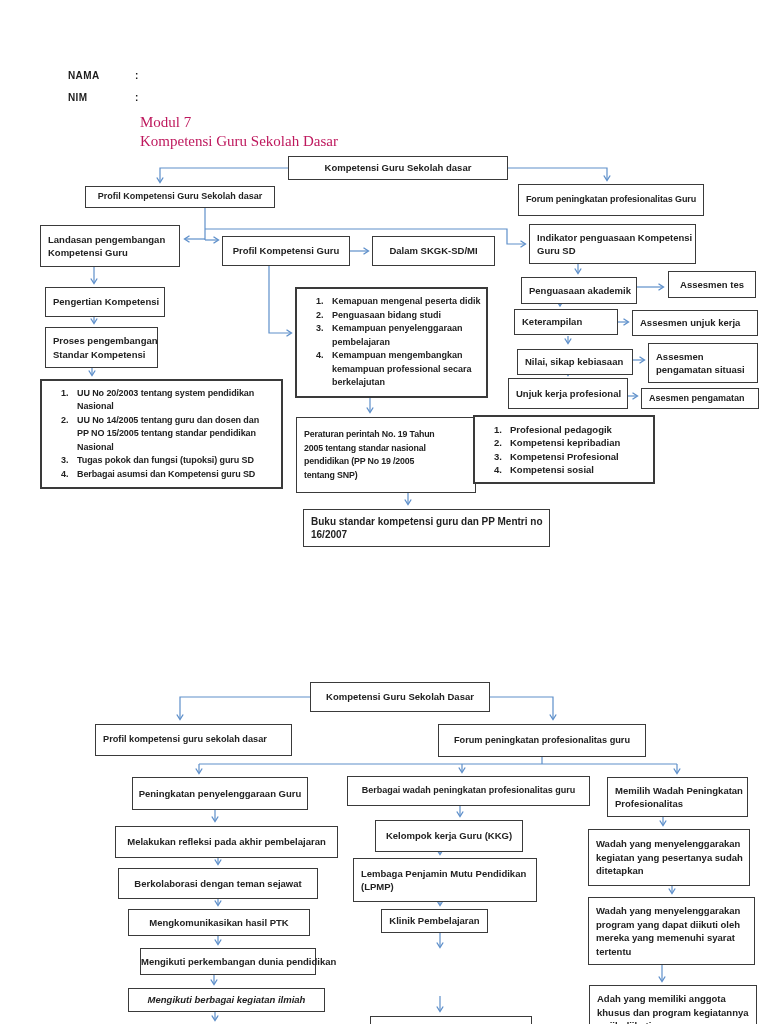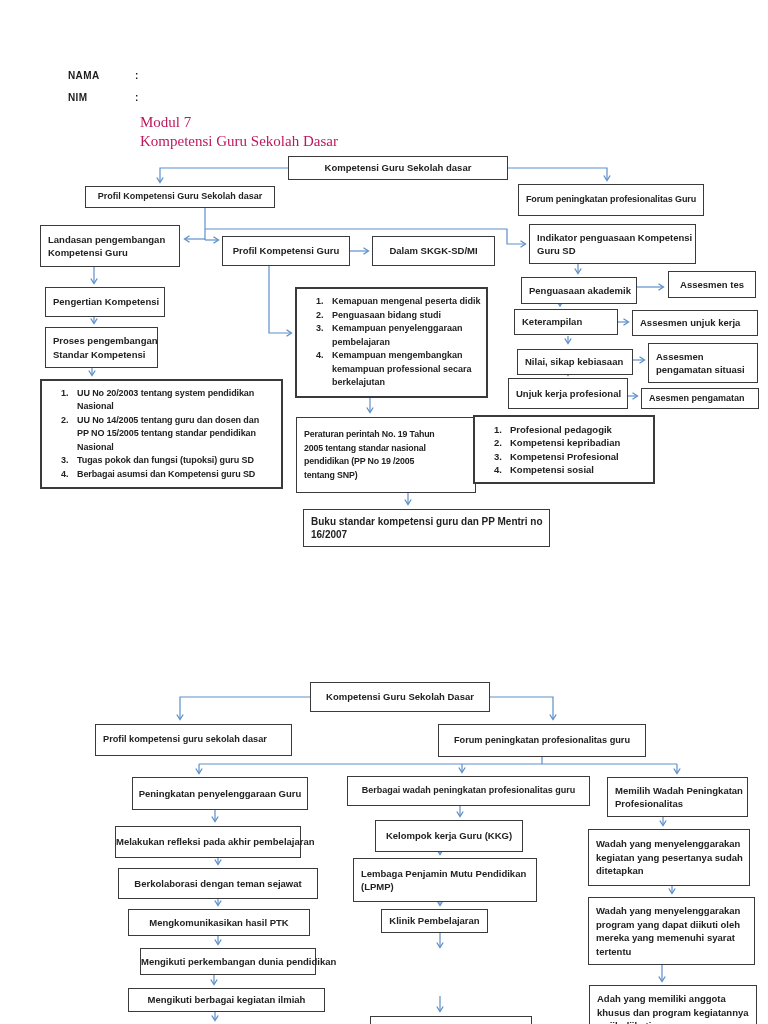--- a/index.html
+++ b/index.html
@@ -254,21 +254,21 @@
     <div class="fbox center" style="left: 132px; top: 777px; width: 176px; height: 33px;">
       <div class="bline">Peningkatan penyelenggaraan Guru</div>
     </div>
     <div class="fbox center" style="left: 347px; top: 776px; width: 243px; height: 30px; font-size: 9px;">
       <div class="bline">Berbagai wadah peningkatan profesionalitas guru</div>
     </div>
     <div class="fbox left" style="left: 607px; top: 777px; width: 141px; height: 40px;">
       <div class="bline">Memilih Wadah Peningkatan</div>
       <div class="bline">Profesionalitas</div>
     </div>
-    <div class="fbox center" style="left: 115px; top: 826px; width: 186px; height: 32px; justify-content: center;">
+    <div class="fbox center" style="left: 115px; top: 826px; width: 223px; height: 32px; justify-content: center;">
       <div class="bline">Melakukan refleksi pada akhir pembelajaran</div>
     </div>
     <div class="fbox center" style="left: 375px; top: 820px; width: 148px; height: 32px;">
       <div class="bline">Kelompok kerja Guru (KKG)</div>
     </div>
     <div class="fbox left" style="left: 588px; top: 829px; width: 162px; height: 57px;">
       <div class="bline">Wadah yang menyelenggarakan</div>
       <div class="bline">kegiatan yang pesertanya sudah</div>
       <div class="bline">ditetapkan</div>
     </div>
@@ -287,21 +287,21 @@
     </div>
     <div class="fbox left" style="left: 588px; top: 897px; width: 167px; height: 68px;">
       <div class="bline">Wadah yang menyelenggarakan</div>
       <div class="bline">program yang dapat diikuti oleh</div>
       <div class="bline">mereka yang memenuhi syarat</div>
       <div class="bline">tertentu</div>
     </div>
     <div class="fbox center" style="left: 140px; top: 948px; width: 176px; height: 27px;">
       <div class="bline">Mengikuti perkembangan dunia pendidikan</div>
     </div>
-    <div class="fbox center" style="left: 128px; top: 988px; width: 197px; height: 24px;">
+    <div class="fbox center" style="left: 128px; top: 988px; width: 197px; height: 24px; font-style: italic;">
       <div class="bline">Mengikuti berbagai kegiatan ilmiah</div>
     </div>
     <div class="fbox left" style="left: 589px; top: 985px; width: 168px; height: 55px;">
       <div class="bline">Adah yang memiliki anggota</div>
       <div class="bline">khusus dan program kegiatannya</div>
       <div class="bline">wajib diikuti</div>
     </div>
     <div class="fbox left" style="left: 370px; top: 1016px; width: 162px; height: 30px;"></div>
   </div>
 

